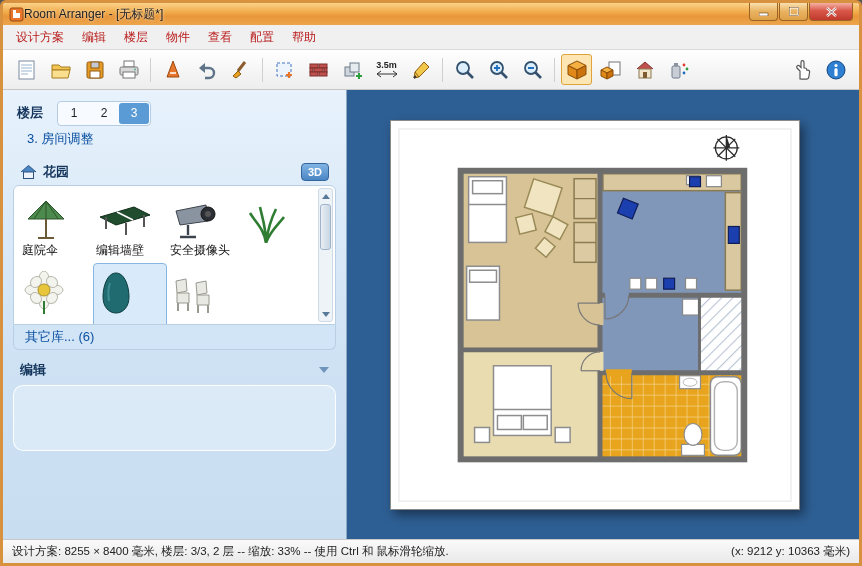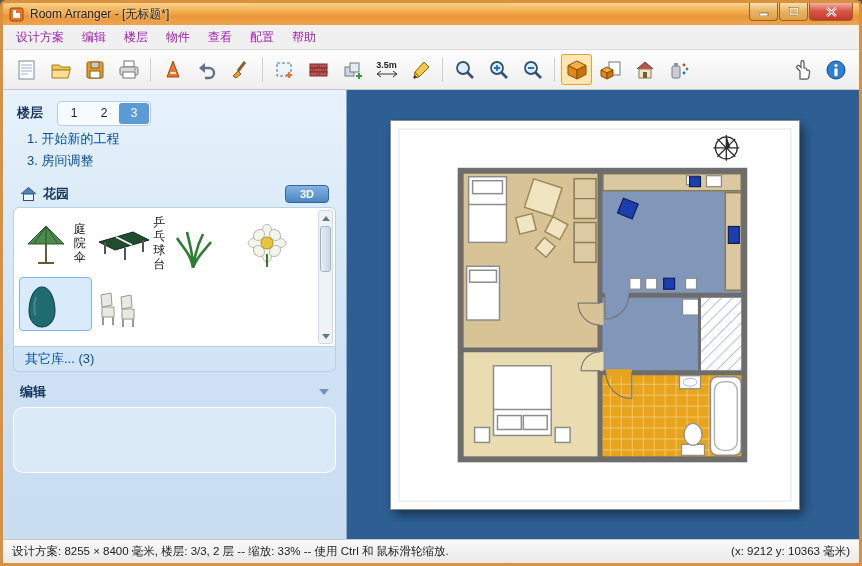--- a/index.html
+++ b/index.html
@@ -4,37 +4,37 @@
 <style>
   * { margin:0; padding:0; box-sizing:border-box; }
   body { font-family:"Liberation Sans", sans-serif; background:#555; }
   .window{
     position:relative; width:862px; height:566px;
     border:3px solid #d8923f; border-radius:6px 6px 0 0;
     background:#f0f0f0; overflow:hidden;
   }
   
   .titlebar{
-    height:22px; display:flex; align-items:center; gap:6px; padding:0 6px;
+    height:22px; display:flex; align-items:center; padding:0 6px;
     background:linear-gradient(#fbd28a,#f0a845 45%,#e8963a 60%,#eda54b);
   }
   .app-icon{ width:15px; height:15px; flex:0 0 auto; }
   .title{ font-size:12px; color:#222; text-shadow:0 0 3px rgba(255,255,255,.8); }
   .win-btns{ position:absolute; top:0; right:6px; display:flex; }
   .wb{
     width:29px; height:18px; display:flex; align-items:center; justify-content:center;
     border:1px solid #9a6524; border-top:none; border-radius:0 0 4px 4px;
     background:linear-gradient(#f9dfae,#e9b260 50%,#dfa049);
     margin-left:1px;
   }
   .wb.close{ width:44px; background:linear-gradient(#f5b1a4,#d9584a 45%,#c03a2c); }
   
   .menubar{
     height:25px; display:flex; align-items:center; padding-left:4px;
-    background:#f0f0f0; border-bottom:1px solid #dadada; font-size:12px; color:#a21caf;
+    background:#f0f0f0; border-bottom:1px solid #dadada; font-size:12px; color:#b91c1c;
   }
   .menu-item{ padding:4px 9px; border-radius:2px; cursor:default; }
   
   .toolbar{
     height:40px; display:flex; align-items:center; padding:0 8px; gap:3px;
     background:linear-gradient(#ffffff,#ededed); border-bottom:1px solid #c6c6c6;
   }
   .tbtn{
     width:31px; height:31px; display:flex; flex-direction:column;
     align-items:center; justify-content:center; border-radius:3px; border:1px solid transparent;
@@ -60,28 +60,28 @@
   .section-header{ display:flex; align-items:center; height:27px; padding:0 7px;
     font-size:13px; font-weight:bold; color:#15365c; }
   .collapse{ margin-left:auto; width:0; height:0; border-left:5px solid transparent;
     border-right:5px solid transparent; border-top:6px solid #6f94bb; }
   .build-steps{ padding:0 10px 8px 14px; }
   .step{ display:block; font-size:13px; line-height:22px; color:#0b50a0; cursor:pointer; }
   .home-icon{ width:17px; height:15px; margin-right:6px; }
   .btn-3d{
     margin-left:auto; font-size:11px; font-weight:bold; color:#fff;
     background:linear-gradient(#82b4e3,#4a86c4); border:1px solid #33659c;
-    border-radius:4px; padding:2px 14px; cursor:pointer;
+    border-radius:4px; padding:2px 6px; cursor:pointer;
   }
   .library{
     background:#fff; border:1px solid #b9cfe4; border-radius:6px 6px 0 0;
     height:140px; position:relative; overflow:hidden;
   }
   .lib-grid{ display:grid; grid-template-columns:repeat(4,1fr); padding:5px 20px 0 5px; row-gap:4px; }
-  .lib-item{ display:flex; align-items:center; text-align:center;
+  .lib-item{ display:flex; flex-direction:column; align-items:flex-start; text-align:center;
     font-size:12px; color:#111; border:1px solid transparent; border-radius:4px; padding:1px 2px; }
   .lib-item .licon{ height:50px; display:flex; align-items:flex-end; justify-content:center; }
   .lib-item.selected{ background:#d9ebfb; border-color:#86b7e4; }
   .lib-label{ line-height:14px; min-height:14px; }
   .vscroll{ position:absolute; top:2px; right:2px; bottom:2px; width:15px;
     background:#eef3f8; border:1px solid #cfdae5; border-radius:3px; }
   .varrow{ height:14px; display:flex; align-items:center; justify-content:center; }
   .varrow.up span{ width:0;height:0;border-left:4px solid transparent;border-right:4px solid transparent;border-bottom:5px solid #5a7a9a;}
   .varrow.down{ position:absolute; bottom:0; left:0; right:0; }
   .varrow.down span{ width:0;height:0;border-left:4px solid transparent;border-right:4px solid transparent;border-top:5px solid #5a7a9a;}
@@ -315,21 +315,20 @@
       <div class="floors">
         <span class="floors-label">楼层</span>
         <div class="floor-tabs">
           <div class="floor-tab">1</div>
           <div class="floor-tab">2</div>
           <div class="floor-tab active">3</div>
         </div>
       </div>
 
       <div class="build-steps">
-        <span class="step">1.  开始新的工程</span>
         <span class="step">3.  房间调整</span>
       </div>
 
       <div class="section-header">
         <span class="home-icon">
           <svg width="17" height="15">
               <path d="M1 8 L8.5 1.5 L16 8" fill="#4a86c4" stroke="#2c517e"></path>
               <rect x="3.5" y="8" width="10" height="6.5" fill="#eef4fb" stroke="#2c517e"></rect>
             </svg>
         </span>
@@ -351,21 +350,32 @@
             <span class="lib-label">庭院伞</span>
           </div>
           <div class="lib-item">
             <span class="licon">
               <svg width="58" height="48">
                   <path d="M4 22 L38 12 L54 20 L20 30 Z" fill="#1f4d2e" stroke="#0f2c18"></path>
                   <path d="M21 17 L37 25" stroke="#fff" stroke-width="1.6"></path>
                   <path d="M10 22 v12 M30 28 v12 M48 20 v12" stroke="#555" stroke-width="2"></path>
                 </svg>
             </span>
-            <span class="lib-label">乒乓球台</span>
+            <span class="lib-label">编辑墙壁</span>
+          </div>
+          <div class="lib-item">
+            <span class="licon">
+              <svg width="52" height="44">
+                  <path d="M6 12 L36 6 L38 22 L10 26 Z" fill="#8a93a0" stroke="#3c434c"></path>
+                  <circle cx="38" cy="15" r="7" fill="#2b2f35" stroke="#111"></circle>
+                  <circle cx="38" cy="15" r="3" fill="#555"></circle>
+                  <path d="M18 26 L18 36 M10 38 h16" stroke="#3c434c" stroke-width="2.4"></path>
+                </svg>
+            </span>
+            <span class="lib-label">安全摄像头</span>
           </div>
 
           <div class="lib-item">
             <span class="licon">
               <svg width="44" height="44">
                   <path d="M22 44 C20 30 12 24 6 14 M22 44 C22 28 18 18 16 8 M22 44 C24 28 28 18 32 10 M22 44 C26 32 34 26 40 18" fill="none" stroke="#2e7d32" stroke-width="2.6"></path>
                 </svg>
             </span>
             <span class="lib-label"></span>
           </div>
@@ -416,21 +426,21 @@
           <div class="varrow up">
               <span></span>
             </div>
           <div class="vthumb"></div>
           <div class="varrow down">
               <span></span>
             </div>
         </div>
       </div>
 
-      <div class="other-libs">其它库...  (3)</div>
+      <div class="other-libs">其它库...  (6)</div>
 
       <div class="section-header" style="margin-top:6px;">
         <span>编辑</span>
         <span class="collapse"></span>
       </div>
       <div class="empty-panel"></div>
 
     </div>
 
     <div class="canvas">

